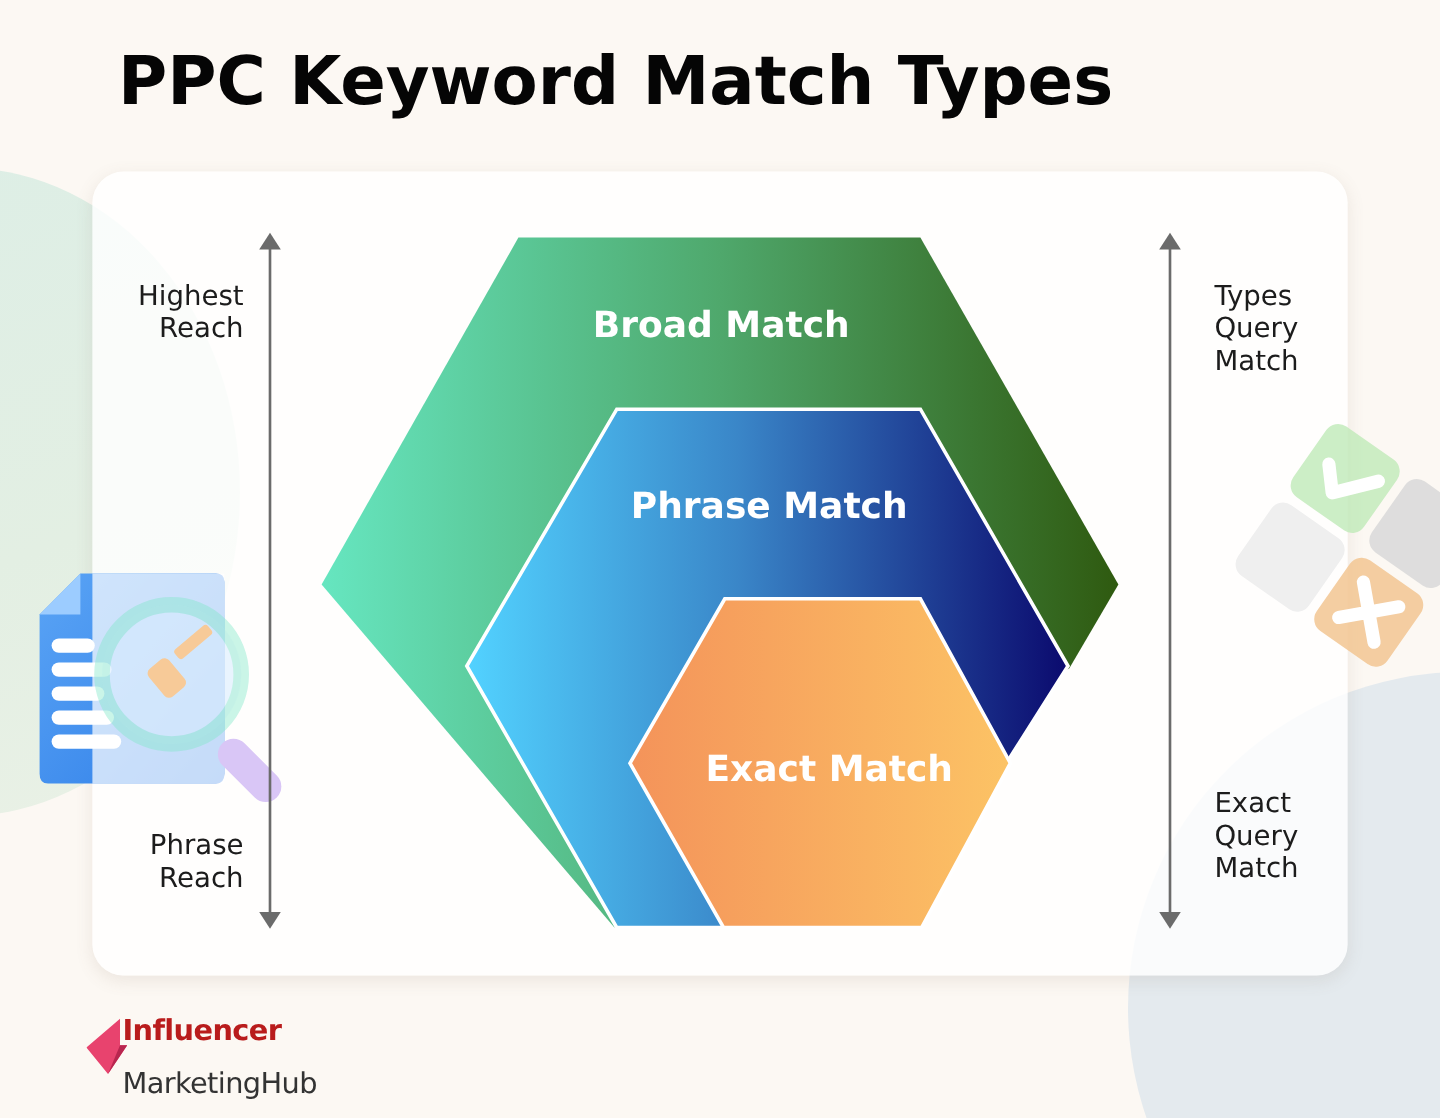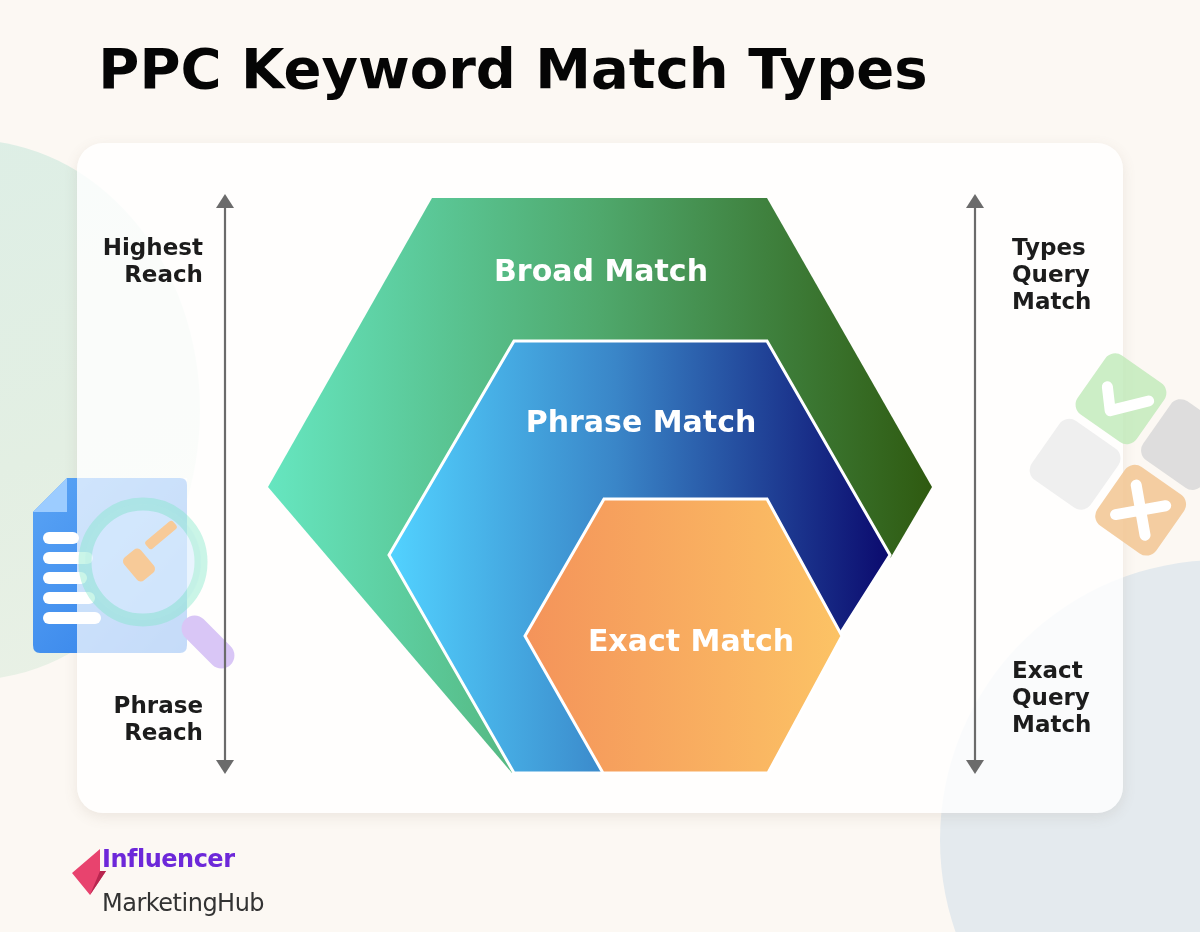--- a/index.html
+++ b/index.html
@@ -26,30 +26,30 @@
   .card {
     position: absolute; left: 77px; top: 143px; width: 1046px; height: 670px;
     border-radius: 26px; background: rgba(255,255,255,0.82);
     box-shadow: 0 4px 14px rgba(120,100,80,0.12);
   }
   .deco {
     position: absolute; pointer-events: none;
   }
   .axis-label {
     position: absolute; font-size: 23px; line-height: 27px; color: #1c1c1c;
-    font-family: "DejaVu Sans", sans-serif; font-weight: 700;
+    font-family: "DejaVu Sans", sans-serif; font-weight: 400;
   }
   .axis-label.right-align { text-align: right; }
   .axis-label span { display: block; }
   svg text { font-family: "DejaVu Sans", sans-serif; font-weight: bold; }
   .brand {
     position: absolute; left: 72px; top: 845px; width: 260px; height: 60px;
   }
   .brand-line1 {
-    position: absolute; left: 30px; top: 0px; font-size: 24px; font-weight: bold; color: #6d28d9;
+    position: absolute; left: 30px; top: 0px; font-size: 24px; font-weight: bold; color: #b91c1c;
     font-family: "DejaVu Sans", sans-serif; letter-spacing: -0.5px;
   }
   .brand-line2 {
     position: absolute; left: 30px; top: 44px; font-size: 24px; color: #333;
     font-family: "DejaVu Sans", sans-serif; letter-spacing: -0.5px;
   }
 </style>
 </head>
 <body>
 

